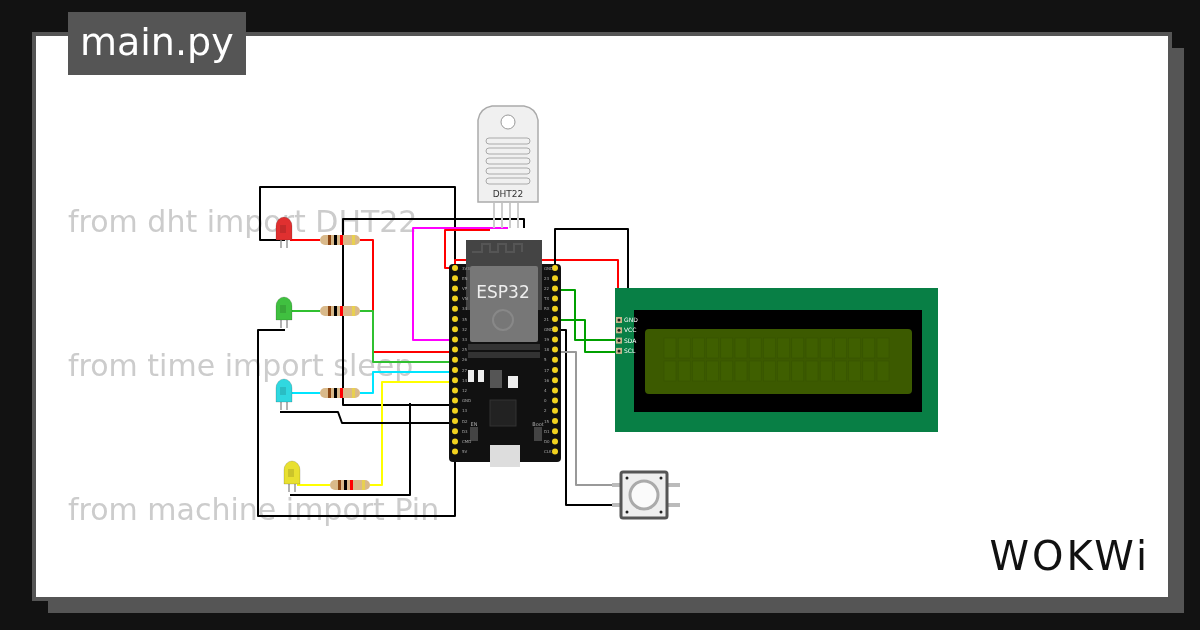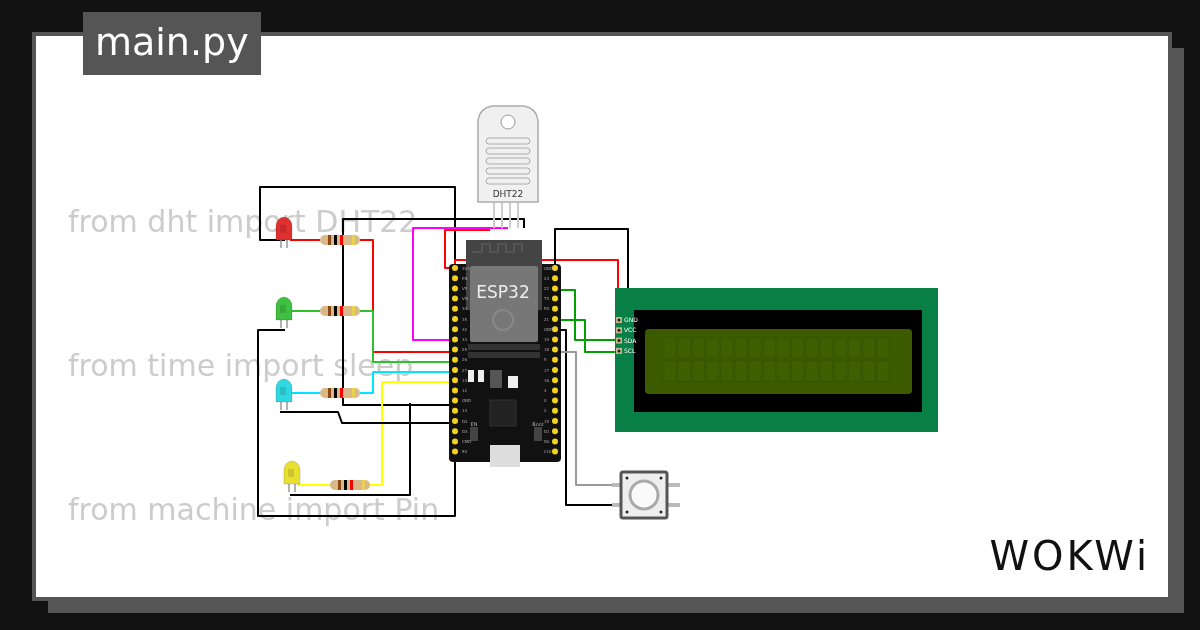--- a/index.html
+++ b/index.html
@@ -1,19 +1,19 @@
 <!DOCTYPE html>
 <html><head>
 <meta charset="utf-8">
 <style>
   html,body{margin:0;padding:0;}
   body{width:1200px;height:630px;background:#121212;position:relative;overflow:hidden;font-family:"DejaVu Sans",sans-serif;}
   .shadow{position:absolute;left:48px;top:48px;width:1136px;height:565px;background:#555555;}
   .card{position:absolute;left:32px;top:32px;width:1132px;height:561px;background:#ffffff;border:4px solid #555555;box-sizing:content-box;overflow:hidden;}
-  .tab{position:absolute;left:83px;top:12px;height:63px;padding:0 12px;background:#555555;color:#ffffff;font-size:38px;line-height:60px;z-index:5;}
+  .tab{position:absolute;left:68px;top:12px;height:63px;padding:0 12px;background:#555555;color:#ffffff;font-size:38px;line-height:60px;z-index:5;}
   .code{position:absolute;left:32px;top:66px;margin:0;font-size:30px;line-height:48px;color:#cccccc;white-space:pre;}
   .code div{height:48px;}
   svg.circuit{position:absolute;left:-36px;top:-36px;}
   .brand{position:absolute;right:18px;bottom:18px;font-size:40px;letter-spacing:3px;color:#111;font-family:"DejaVu Sans",sans-serif;}
 </style>
 </head>
 <body>
 
 <div class="shadow"></div>
 <div class="card">

